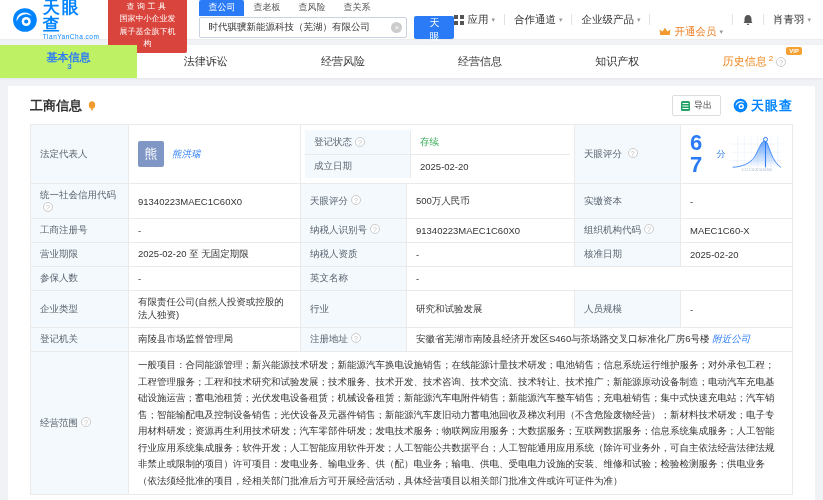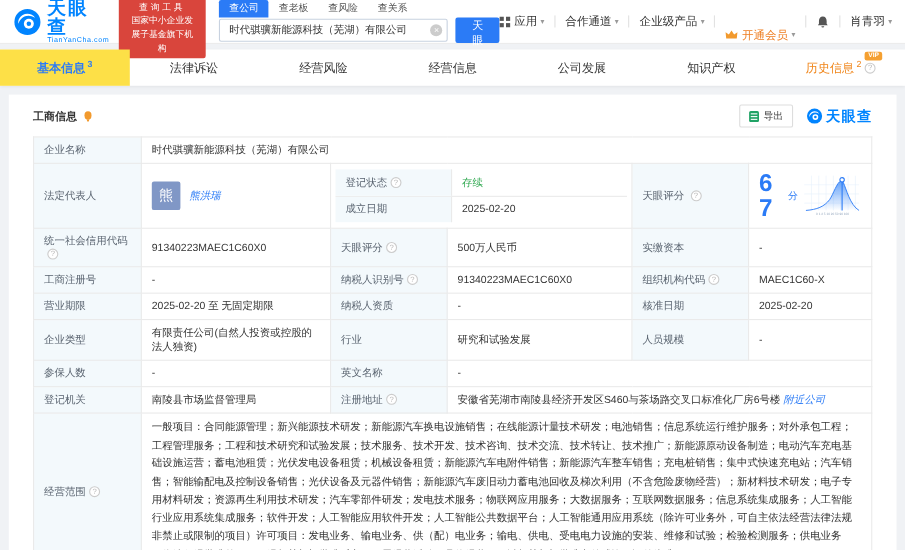--- a/index.html
+++ b/index.html
@@ -41,31 +41,31 @@
   .hnav-item { display:flex; align-items:center; gap:3px; cursor:pointer; white-space:nowrap; }
   .caret { font-size:7px; color:#999; }
   .sep { width:1px; height:11px; background:#e2e2e2; }
   .vip-link { color:#ee7e22;margin-top:24px; }
   
   .tabbar { height:33px; margin-top:5px; background:#fff; display:flex;
     box-shadow:0 1px 3px rgba(0,0,0,.06); }
   .tab { flex:1; display:flex; align-items:center; justify-content:center;
     font-size:11px; color:#333; cursor:pointer; position:relative; }
   .tab .cnt { font-size:8px; margin-left:2px; transform:translateY(-3px); }
-  .tab.active { background:#fde047; color:#2b7bf6; font-weight:bold; }
+  .tab.active { background:#bef264; color:#2b7bf6; font-weight:bold;flex-direction:column; }
   .tab.history { color:#f08519; }
   .vip-badge { position:absolute; top:2px; right:21px; background:#f5a031; color:#fff;
     font-size:6px; line-height:8px; padding:0 3px; border-radius:2px; font-weight:bold; }
   .qmark { display:inline-block; width:10px; height:10px; line-height:9px;
     border:1px solid #ccc; color:#bbb; border-radius:50%; font-size:7px;
     text-align:center; margin-left:3px; vertical-align:1px; background:#fff; }
   
   .card { margin:8px 8px 0; background:#fff; padding:9px 22px 14px; }
   .sechead { display:flex; align-items:center; margin-bottom:8px; }
-  .sectitle { font-size:10px; font-weight:bold; color:#333; }
+  .sectitle { font-size:13px; font-weight:bold; color:#333; }
   .announce { width:8px; height:10px; margin-left:6px; }
   .sec-right { margin-left:auto; display:flex; align-items:center; gap:12px;justify-content:flex-end; }
   .export-btn { display:flex; align-items:center; gap:4px; border:1px solid #ddd;
     border-radius:2px; background:#fff; font-size:9px; color:#444; padding:3px 8px; cursor:pointer;
     font-family:"Liberation Sans","DejaVu Sans",sans-serif;}
   .watermark { display:flex; align-items:center; gap:3px; color:#0084ff;
     font-weight:bold; font-size:13px; letter-spacing:1px; }
   .watermark svg { width:15px; height:15px; }
   
   table.info { width:100%; border-collapse:collapse; table-layout:fixed; }
@@ -177,23 +177,20 @@
   <div class="tab">
     <span>法律诉讼</span>
   </div>
   <div class="tab">
     <span>经营风险</span>
   </div>
   <div class="tab">
     <span>经营信息</span>
   </div>
   <div class="tab">
-    <span>公司发展</span>
-  </div>
-  <div class="tab">
     <span>知识产权</span>
   </div>
   <div class="tab history">
     <span class="vip-badge">VIP</span>
     <span>历史信息</span>
     <span class="cnt">2</span>
     <span class="qmark">?</span>
   </div>
 </nav>
 
@@ -229,24 +226,20 @@
   <table class="info">
     <colgroup>
       <col style="width:98px">
         <col style="width:172px">
         <col style="width:106px">
       <col style="width:168px">
         <col style="width:106px">
         <col>
     </colgroup>
     <tbody>
-        <tr>
-      <td class="lab">企业名称</td>
-      <td colspan="5">时代骐骥新能源科技（芜湖）有限公司</td>
-    </tr>
     <tr>
       <td class="lab">法定代表人</td>
       <td>
         <div class="rep-cell">
           <span class="avatar">熊</span>
           <a class="lnk">熊洪瑞</a>
         </div>
       </td>
       <td colspan="2" class="nest">
         <div class="nrow">
@@ -315,34 +308,34 @@
     </tr>
     <tr>
       <td class="lab">营业期限</td>
       <td>2025-02-20 至 无固定期限</td>
       <td class="lab">纳税人资质</td>
       <td>-</td>
       <td class="lab">核准日期</td>
       <td>2025-02-20</td>
     </tr>
     <tr>
+      <td class="lab">参保人数</td>
+      <td>-</td>
+      <td class="lab">英文名称</td>
+      <td colspan="3">-</td>
+    </tr>
+    <tr>
       <td class="lab">企业类型</td>
       <td>有限责任公司(自然人投资或控股的法人独资)</td>
       <td class="lab">行业</td>
       <td>研究和试验发展</td>
       <td class="lab">人员规模</td>
       <td>-</td>
     </tr>
     <tr>
-      <td class="lab">参保人数</td>
-      <td>-</td>
-      <td class="lab">英文名称</td>
-      <td colspan="3">-</td>
-    </tr>
-    <tr>
       <td class="lab">登记机关</td>
       <td>南陵县市场监督管理局</td>
       <td class="lab">
         <span>注册地址</span><span class="qmark">?</span>
       </td>
       <td colspan="3">
         <span>安徽省芜湖市南陵县经济开发区S460与茶场路交叉口标准化厂房6号楼</span>
         <a class="lnk">附近公司</a>
       </td>
     </tr>

